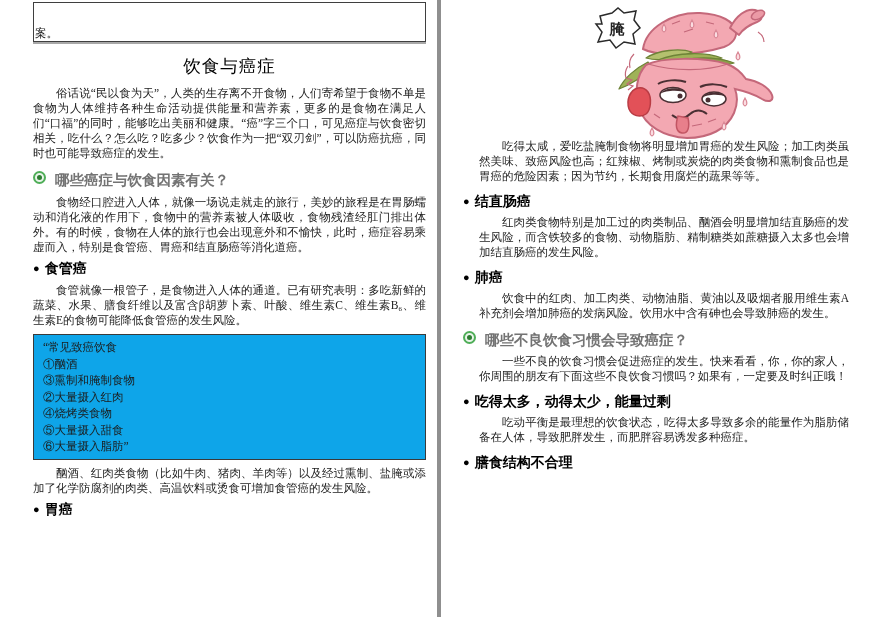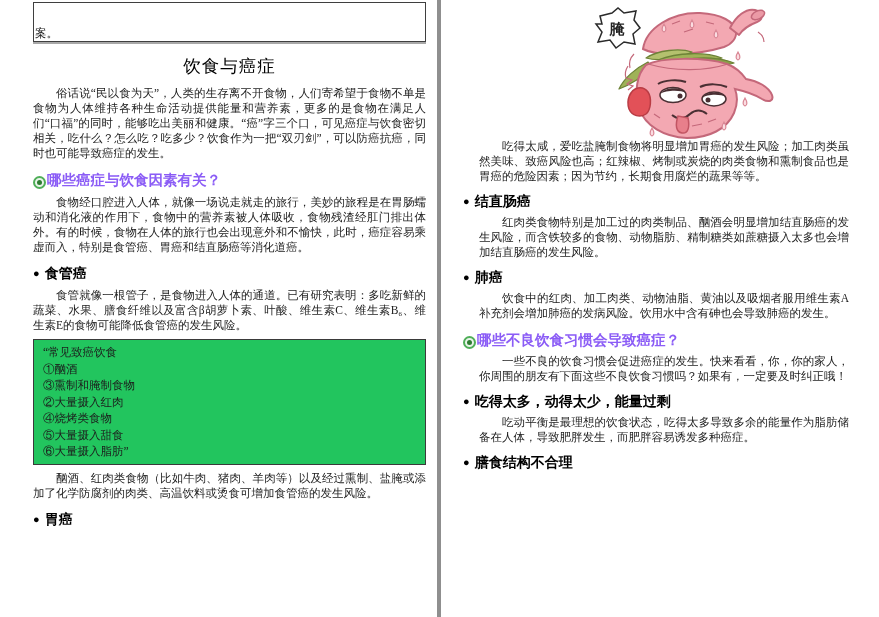--- a/index.html
+++ b/index.html
@@ -21,36 +21,36 @@
   .doc-title{
     margin:12px 0 8px;text-align:center;font-size:17.5px;font-weight:normal;
     letter-spacing:1px;color:#000;
   }
   .body-para{
     font-size:11.5px;line-height:15px;text-align:justify;text-indent:2em;
     margin:6px 0 5px;color:#1c1c1c;
   }
   .page-right .body-para{margin:5px 16px;}
   .q-heading{
-    display:flex;align-items:flex-end;margin:10px 0 5px;
-    font-size:14.5px;font-weight:bold;color:#8b5cf6;line-height:18px;
+    display:flex;align-items:flex-start;margin:10px 0 5px;
+    font-size:14.5px;font-weight:bold;color:#737373;line-height:18px;gap:8px;
   }
   .qicon{
     width:13px;height:13px;border-radius:50%;border:2px solid #4fae58;
     background:#e9f4ea;box-sizing:border-box;flex:0 0 auto;
     display:inline-flex;align-items:center;justify-content:center;margin-right:1px;
   }
   .qdot{width:5px;height:5px;border-radius:50%;background:#2e7d32;}
   .b-heading{
-    margin:10px 0 5px;font-size:14px;font-weight:bold;color:#000;line-height:17px;
+    margin:0 0 5px;font-size:14px;font-weight:bold;color:#000;line-height:17px;
   }
   .page-right .b-heading{margin:9px 0 4px;}
   .blt{font-size:11px;margin-right:5px;vertical-align:1px;}
   .list-box{
-    border:1.5px solid #3a3a3a;margin:6px 0;padding:4px 9px;background:#22c55e;
+    border:1.5px solid #3a3a3a;margin:6px 0;padding:4px 9px;background:#0ea5e9;
   }
   .list-box p{margin:0;font-size:11.5px;line-height:16.5px;text-align:left;}
   .illu{position:relative;height:134px;}
   .illu svg{position:absolute;left:125px;top:2px;}
   .ln{stroke:#c4687a;stroke-width:1.2;fill:none;}
 </style>
 </head>
 <body>
 
 <div class="canvas">

